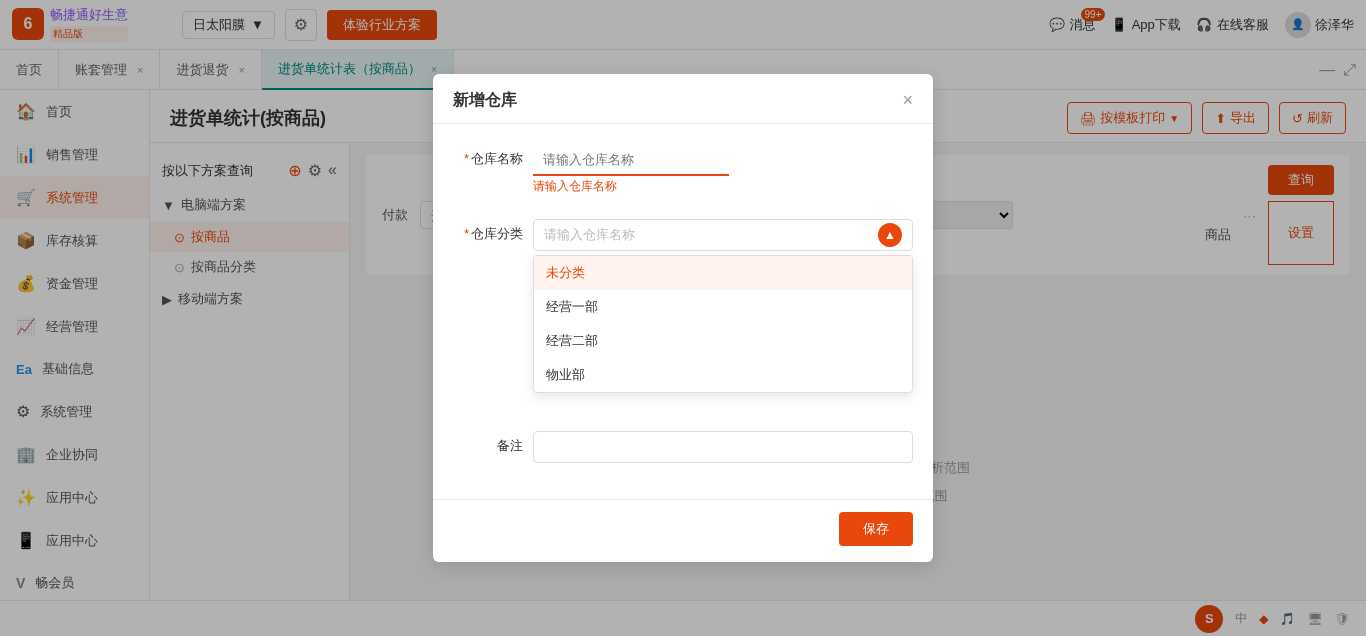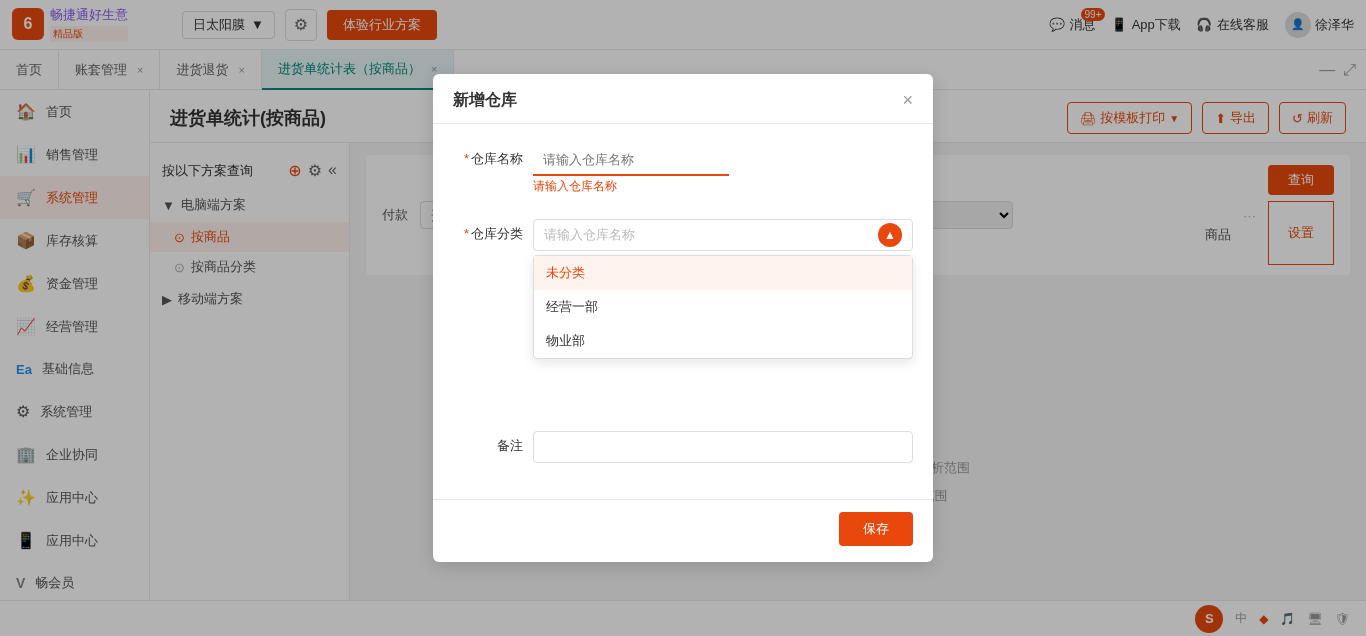--- a/index.html
+++ b/index.html
@@ -647,20 +647,21 @@
         <label class="form-label required">仓库分类</label>
         <div style="flex:1;position:relative;">
           <div class="dropdown-trigger">
             <span style="color:#bbb;">请输入仓库名称</span>
             <div class="dropdown-arrow">▲</div>
           </div>
 
           <div class="dropdown-list">
             <div class="dropdown-option selected">未分类</div>
             <div class="dropdown-option">经营一部</div>
+            <div class="dropdown-option">经营二部</div>
             <div class="dropdown-option">物业部</div>
           </div>
         </div>
       </div>
 
       <div class="form-row" style="margin-top:180px;">
         <label class="form-label">备注</label>
         <input class="form-input" style="">
       </div>
 

